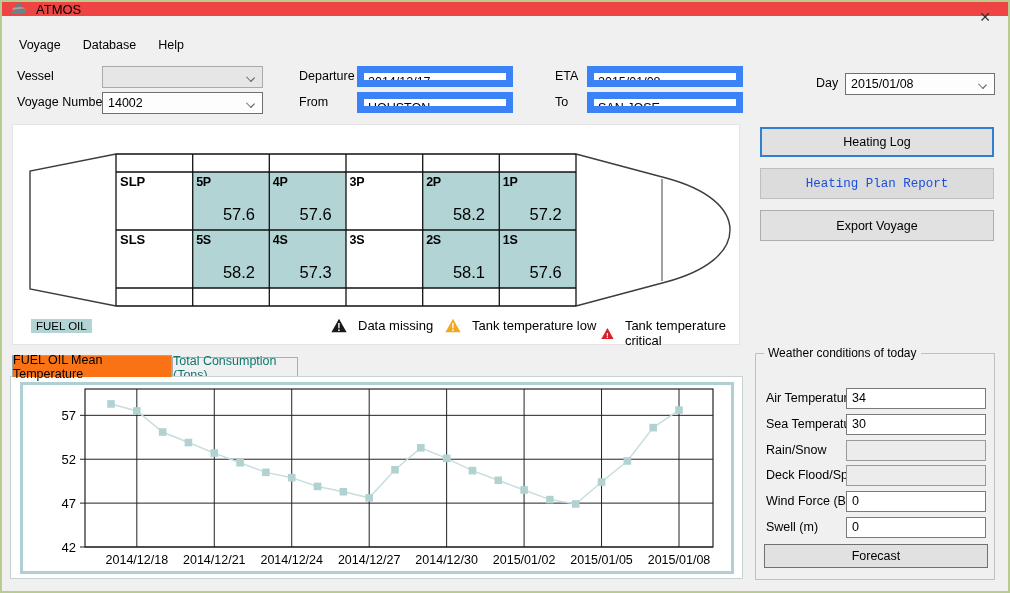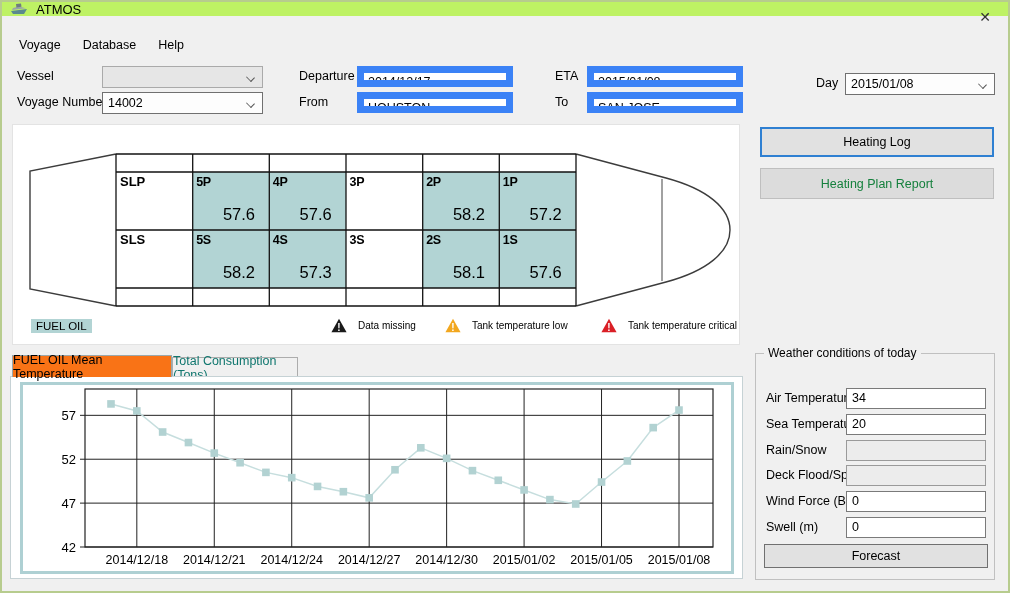--- a/index.html
+++ b/index.html
@@ -3,21 +3,21 @@
 <meta charset="utf-8">
 <style>
   * { margin:0; padding:0; box-sizing:border-box; }
   html,body { background:#cfd4cf; }
   .window {
     position:relative; width:1010px; height:593px;
     background:#f0f0f0; border:2px solid #b7cc8e; overflow:hidden;
     font-family:"Liberation Sans", sans-serif; color:#000;
   }
   
-  .titlebar { position:absolute; left:0; top:0; right:0; height:14px; background:#bef264; display:flex; align-items:center; }
+  .titlebar { position:absolute; left:0; top:0; right:0; height:14px; background:#ef4444; display:flex; align-items:center; }
   .titlebar .app-icon { margin-left:8px; width:18px; height:14px; }
   .titlebar .title { margin-left:8px; font-size:13px; }
   .close-btn { position:absolute; right:0; top:0; width:46px; height:29px; display:flex; align-items:center; justify-content:center; font-size:14px; color:#333; cursor:default; }
   
   .menubar { position:absolute; left:0; top:29px; right:0; height:27px; background:#f0f0f0; display:flex; align-items:center; padding-left:6px; }
   .menu-item { font-size:12.5px; padding:5px 11px; }
   
   .lbl { position:absolute; font-size:12.5px; line-height:21px; height:21px; white-space:nowrap; }
   .tfield {
     position:absolute; height:21px; background:#fff; border:7px solid #3b82f6;
@@ -28,30 +28,30 @@
     font-size:12.5px; line-height:20px; padding:0 22px 0 5px; white-space:nowrap;
   }
   .combo.dim { background:#e6e6e6; border-color:#aaaaaa; }
   .chev { position:absolute; right:8px; top:7px; width:7px; height:7px; border-right:1.4px solid #555; border-bottom:1.4px solid #555; transform:rotate(45deg) scale(1,0.8); }
   
   .btn {
     position:absolute; left:758px; width:234px; background:#e1e1e1; border:1px solid #adadad;
     font-size:12.5px; display:flex; align-items:center; justify-content:center; cursor:default;
   }
   .btn.focused { border:2px solid #2f80d2; background:#e5f1fb00; background:#e1e1e1; }
-  .btn.disabled { background:#dcdcdc; border-color:#bfbfbf; color:#15803d; }
+  .btn.disabled { background:#dcdcdc; border-color:#bfbfbf; color:#1d4ed8;font-family:Liberation Mono, monospace; }
   
   .loading-panel { position:absolute; left:10px; top:122px; width:728px; height:221px; background:#ffffff; border:1px solid #e3e3e3; }
   .loading-title { position:absolute; left:0; right:0; top:5px; text-align:center; font-size:15.5px; font-weight:bold; }
   #ship-svg { position:absolute; left:0; top:28px; }
   .legend-row { position:absolute; left:0; right:0; top:193px; height:20px; font-size:11.5px; }
   .cargo-chip { position:absolute; left:18px; top:1px; padding:1px 5px; }
   .legend-item { position:absolute; top:0; display:flex; align-items:center; gap:5px; }
   .legend-item svg { display:block; }
-  .legend-item .legend-label { font-size:10px;padding-left:6px; }
+  .legend-item .legend-label { font-size:13px;padding-left:6px; }
   
   .tab { position:absolute; font-size:12.5px; display:flex; align-items:center; justify-content:center; }
   .tab.active { left:10px; top:353px; width:160px; height:22px; background:#f97316; border:1px solid #9aa8ac; border-bottom:none; z-index:3; }
   .tab.inactive { left:170px; top:355px; width:126px; height:20px; background:#f0f0f0; border:1px solid #acacac; border-bottom:none; color:#0f766e; }
   .tab-page { position:absolute; left:8px; top:374px; width:733px; height:203px; background:#fff; border:1px solid #c6d2d5; z-index:2; }
   .chart-frame { position:absolute; left:9px; top:5px; width:714px; height:192px; border:3px solid #aed0d3; background:#fff; }
   #chart-svg { display:block; }
   
   .groupbox { position:absolute; left:753px; top:351px; width:240px; height:227px; border:1px solid #c0c0c0; }
   .groupbox-title { position:absolute; left:8px; top:-8px; background:#f0f0f0; padding:0 4px; font-size:12px; }
@@ -101,20 +101,21 @@
   <span class="lbl" style="left:553px; top:90px;">To</span>
   <div class="tfield" style="left:585px; top:90px; width:156px;">SAN JOSE</div>
 
   <span class="lbl" style="left:814px; top:71px;">Day</span>
   <div class="combo" style="left:843px; top:71px; width:150px;">
     <span>2015/01/08</span><span class="chev"></span>
   </div>
 
   <div class="btn focused" style="top:125px; height:30px;">Heating Log</div>
   <div class="btn disabled" style="top:166px; height:31px;">Heating Plan Report</div>
+  <div class="btn" style="top:208px; height:31px;">Export Voyage</div>
 
   <div class="loading-panel">
     <svg id="ship-svg" width="728" height="160" viewBox="0 0 728 160">
         <path d="M103,1 L17,18 L17,136 L103,153" fill="#fff" stroke="#3c3c3c" stroke-width="1.4"></path>
         <path d="M563,1 L653,25 C694,36 717,55 717,77 C717,99 694,118 653,129 L563,153" fill="#fff" stroke="#3c3c3c" stroke-width="1.4"></path>
         <line x1="649" y1="26" x2="649" y2="128" stroke="#8a8a8a" stroke-width="1.6"></line>
         <text x="107" y="33" font-size="13" font-weight="bold">SLP</text>
         <rect x="179.7" y="19" width="76.60000000000002" height="58" fill="#b2d4d4"></rect>
         <text x="183.2" y="33" font-size="12.5" font-weight="bold" letter-spacing="-0.3">5P</text>
         <text x="226" y="67" font-size="16.5" text-anchor="middle">57.6</text>
@@ -241,21 +242,21 @@
           <rect x="652.2" y="21.266666666666662" width="7.6" height="7.6" fill="#b2d2d2"></rect>
         </svg>
     </div>
   </div>
 
   <div class="groupbox">
     <span class="groupbox-title">Weather conditions of today</span>
     <span class="wrow-label" style="top:34px;">Air Temperature</span>
     <div class="wfield" style="top:34px;">34</div>
     <span class="wrow-label" style="top:60px;">Sea Temperature</span>
-    <div class="wfield" style="top:60px;">20</div>
+    <div class="wfield" style="top:60px;">30</div>
     <span class="wrow-label" style="top:86px;">Rain/Snow</span>
     <div class="wfield disabled" style="top:86px;"></div>
     <span class="wrow-label" style="top:111px;">Deck Flood/Spray</span>
     <div class="wfield disabled" style="top:111px;"></div>
     <span class="wrow-label" style="top:137px;">Wind Force (BN)</span>
     <div class="wfield" style="top:137px;">0</div>
     <span class="wrow-label" style="top:163px;">Swell (m)</span>
     <div class="wfield" style="top:163px;">0</div>
     <div class="forecast-btn">Forecast</div>
   </div>

